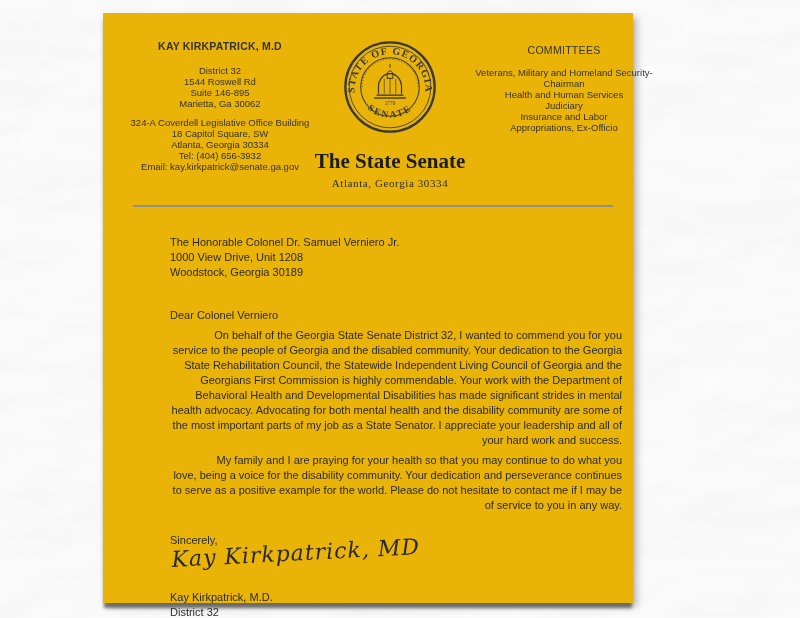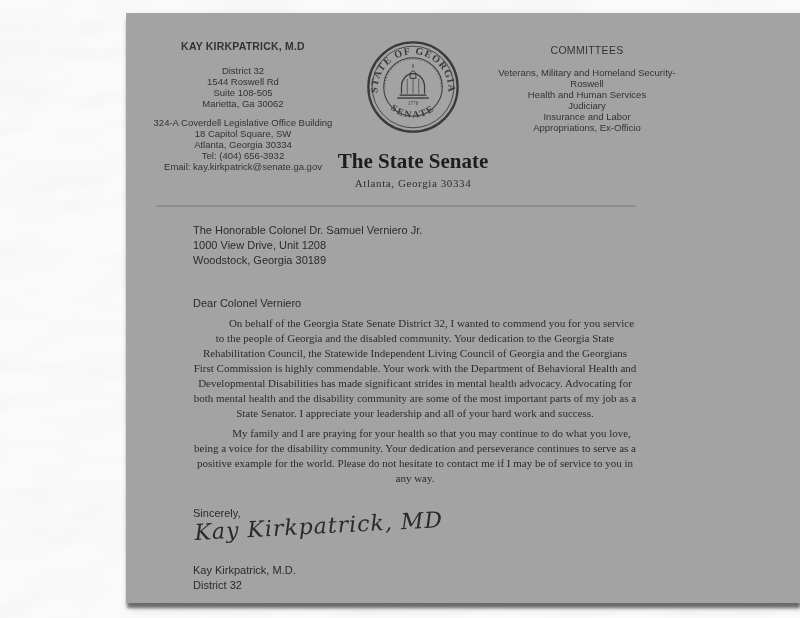--- a/index.html
+++ b/index.html
@@ -5,22 +5,22 @@
   html, body { margin: 0; padding: 0; }
   body {
     width: 800px; height: 618px; overflow: hidden;
     font-family: "Liberation Sans", sans-serif;
     background: #e6e6e6;
   }
   .stage { position: relative; width: 800px; height: 618px; }
   .bg-texture { position: absolute; left: 0; top: 0; width: 800px; height: 618px; display: block; }
 
   .paper {
-    position: absolute; left: 126px; top: 13px; width: 675px; height: 590px;
-    background: #a3a3a3;
+    position: absolute; left: 103px; top: 13px; width: 530px; height: 590px;
+    background: #eab308;
     box-shadow: 0 6px 3px -1px rgba(75,75,75,0.75), 4px 4px 7px rgba(110,110,110,0.45);
     color: #2b2b2b;
   }
 
   
   .hdr-left {
     position: absolute; left: 8px; top: 28px; width: 218px;
     text-align: center; font-size: 9.5px; line-height: 11px; color: #333;
   }
   .sender-name { font-weight: bold; font-size: 10.5px; margin-bottom: 13px; letter-spacing: .2px; }
@@ -42,23 +42,23 @@
     position: absolute; left: 352px; top: 32px; width: 218px;
     text-align: center; font-size: 9.5px; line-height: 11px; color: #333;
   }
   .committees-heading { font-weight: normal; font-size: 10.5px; margin-bottom: 11px; letter-spacing: .3px; }
 
   .rule { position: absolute; left: 30px; top: 192px; width: 480px; height: 2px; background: #8f8f8f; }
 
   
   .content { position: absolute; left: 67px; top: 198px; width: 452px; font-size: 11px; line-height: 15px; color: #2b2b2b; }
   .date { margin-top: 9px; text-align: center; }
-  .recipient { margin-top: 12px; }
+  .recipient { margin-top: 24px; }
   .salutation { margin-top: 28px; }
-  .para { margin: 5px 8px 0 0; text-indent: 33px; text-align: center; font-family: Liberation Serif, serif; }
+  .para { margin: 5px 0 0 0; text-indent: 33px; text-align: right; }
   .closing { margin-top: 20px; }
   .signature-script {
     margin-top: 4px; margin-left: 2px; height: 34px;
     font-family: "DejaVu Serif", serif; font-style: italic;
     font-size: 22px; color: #2a2a2a; letter-spacing: 1px;
     transform: rotate(-3deg); transform-origin: left center;
   }
   .signed-name { margin-top: 4px; }
   .signed-title { }
 </style>
@@ -84,21 +84,21 @@
     <rect width="800" height="618" filter="url(#paintTexture)"></rect>
   </svg>
 
   <div class="paper">
 
     <div class="hdr-left">
       <div class="sender-name">KAY KIRKPATRICK, M.D</div>
       <div class="addr-group">
         <div>District 32</div>
         <div>1544 Roswell Rd</div>
-        <div>Suite 108-505</div>
+        <div>Suite 146-895</div>
         <div>Marietta, Ga 30062</div>
       </div>
       <div class="addr-group">
         <div>324-A Coverdell Legislative Office Building</div>
         <div>18 Capitol Square, SW</div>
         <div>Atlanta, Georgia 30334</div>
         <div>Tel: (404) 656-3932</div>
         <div>Email: kay.kirkpatrick@senate.ga.gov</div>
       </div>
     </div>
@@ -132,21 +132,21 @@
         <line x1="-16.5" y1="10.5" x2="16.5" y2="10.5" stroke-width="1.4"></line>
       </g>
       <text x="50" y="68.5" text-anchor="middle" font-family="Liberation Serif, serif" font-size="5.5" fill="#3a3a3a">1776</text>
     </svg>
     <div class="org-title">The State Senate</div>
     <div class="org-sub">Atlanta, Georgia  30334</div>
 
     <div class="hdr-right">
       <div class="committees-heading">COMMITTEES</div>
       <div>Veterans, Military and Homeland Security-</div>
-      <div>Roswell</div>
+      <div>Chairman</div>
       <div>Health and Human Services</div>
       <div>Judiciary</div>
       <div>Insurance and Labor</div>
       <div>Appropriations, Ex-Officio</div>
     </div>
 
     <div class="rule"></div>
 
     <div class="content">
 

